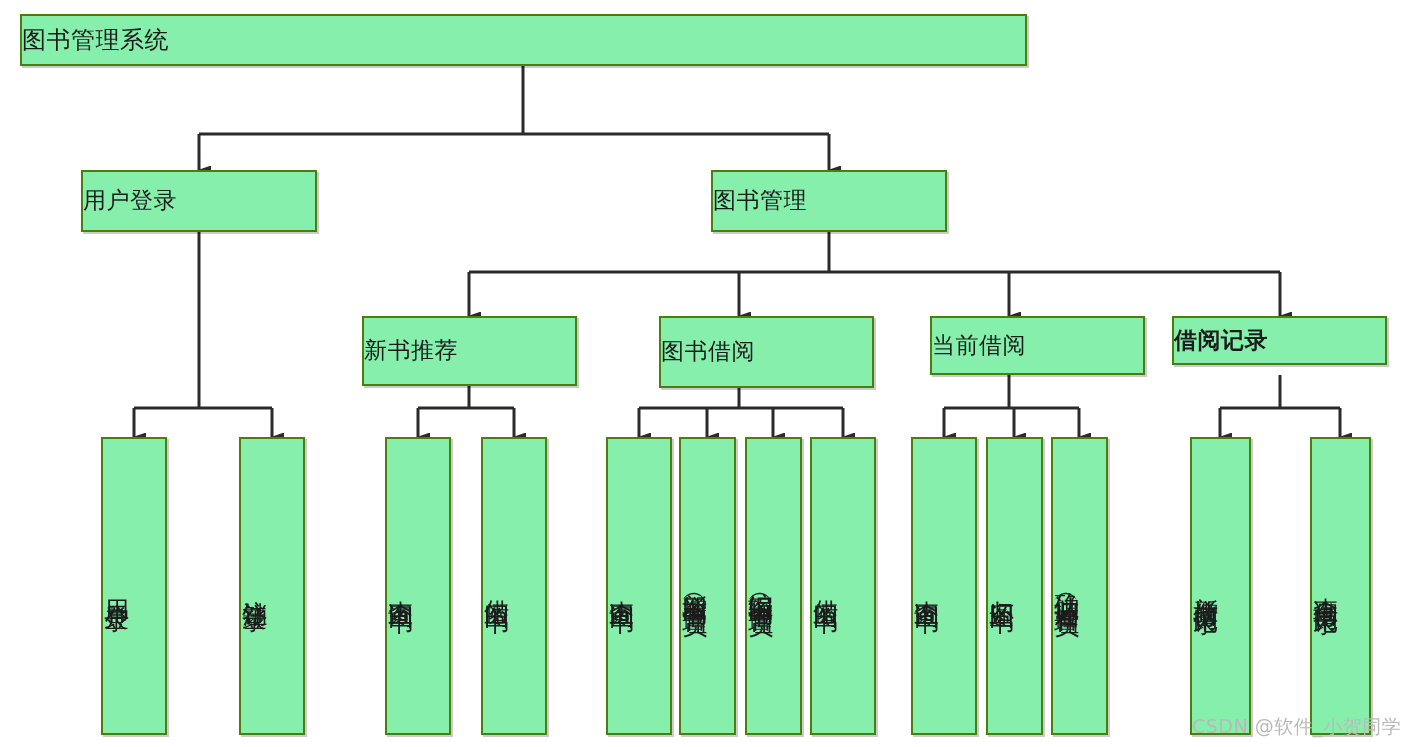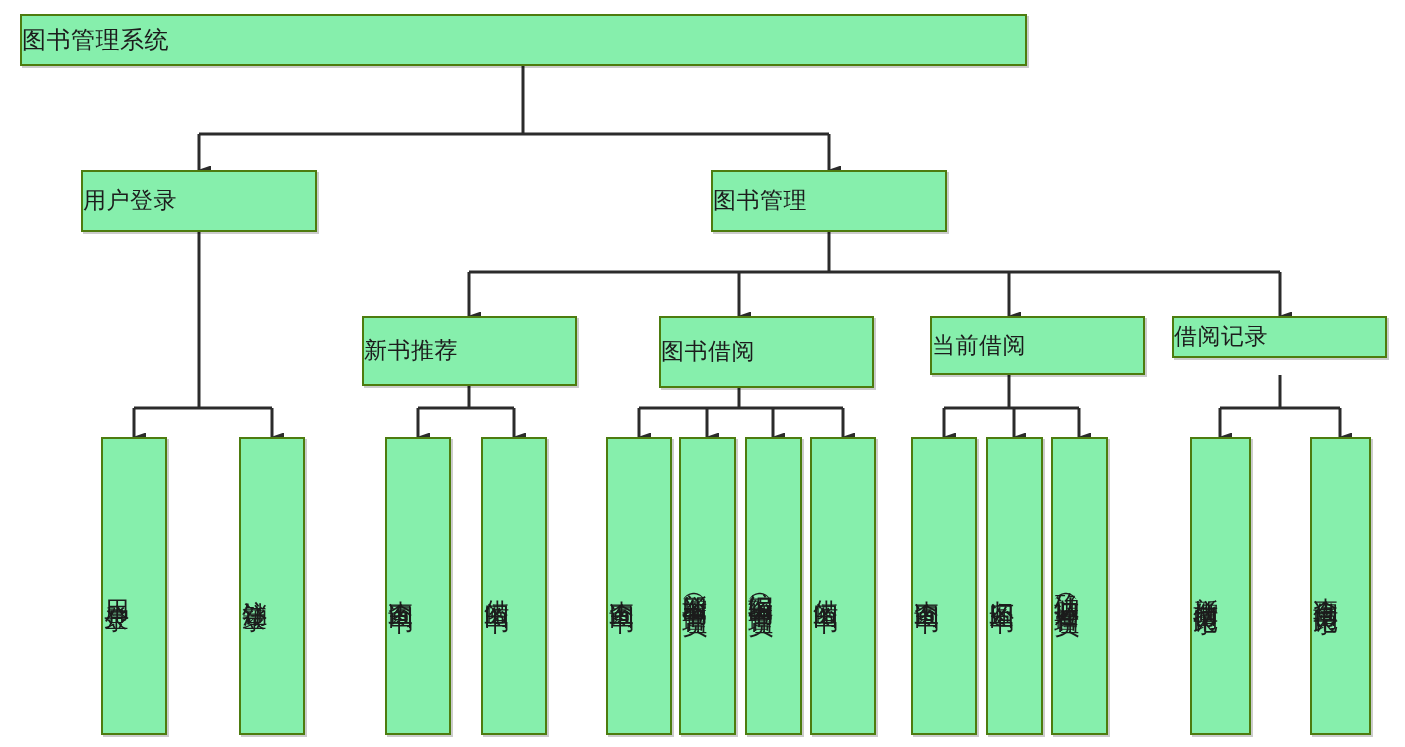--- a/index.html
+++ b/index.html
@@ -126,21 +126,21 @@
       </div>
       <div class="node-box horizontal level2" style="left: 362px; top: 316px; width: 215px; height: 70px;">
         <span class="node-label">新书推荐</span>
       </div>
       <div class="node-box horizontal level2" style="left: 659px; top: 316px; width: 215px; height: 72px;">
         <span class="node-label">图书借阅</span>
       </div>
       <div class="node-box horizontal level2" style="left: 902px; top: 316px; width: 215px; height: 59px; margin-left: 28px;">
         <span class="node-label">当前借阅</span>
       </div>
-      <div class="node-box horizontal level2" style="left: 1172px; top: 316px; width: 215px; height: 42px;">
+      <div class="node-box horizontal level2" style="left: 1172px; top: 316px; width: 215px; height: 49px; font-weight: bold;">
         <span class="node-label">借阅记录</span>
       </div>
       <div class="node-box vertical leaf" style="left: 101px; top: 437px; width: 66px; height: 298px;">
         <span class="node-label">用户登录</span>
       </div>
       <div class="node-box vertical leaf" style="left: 239px; top: 437px; width: 66px; height: 298px;">
         <span class="node-label">注销登录</span>
       </div>
       <div class="node-box vertical leaf" style="left: 385px; top: 437px; width: 66px; height: 298px;">
         <span class="node-label">查询图书</span>
@@ -170,14 +170,15 @@
         <span class="node-label">确认归还（管理员）</span>
       </div>
       <div class="node-box vertical leaf" style="left: 1190px; top: 437px; width: 61px; height: 298px;">
         <span class="node-label">新增借阅记录</span>
       </div>
       <div class="node-box vertical leaf" style="left: 1310px; top: 437px; width: 61px; height: 298px;">
         <span class="node-label">查询借阅记录</span>
       </div>
     </div>
 
+  <div class="watermark" style="left: 1192px; top: 714px; color: rgb(185, 185, 185);">CSDN @软件_小贺同学</div>
 
 </div>
 
 </body></html>

